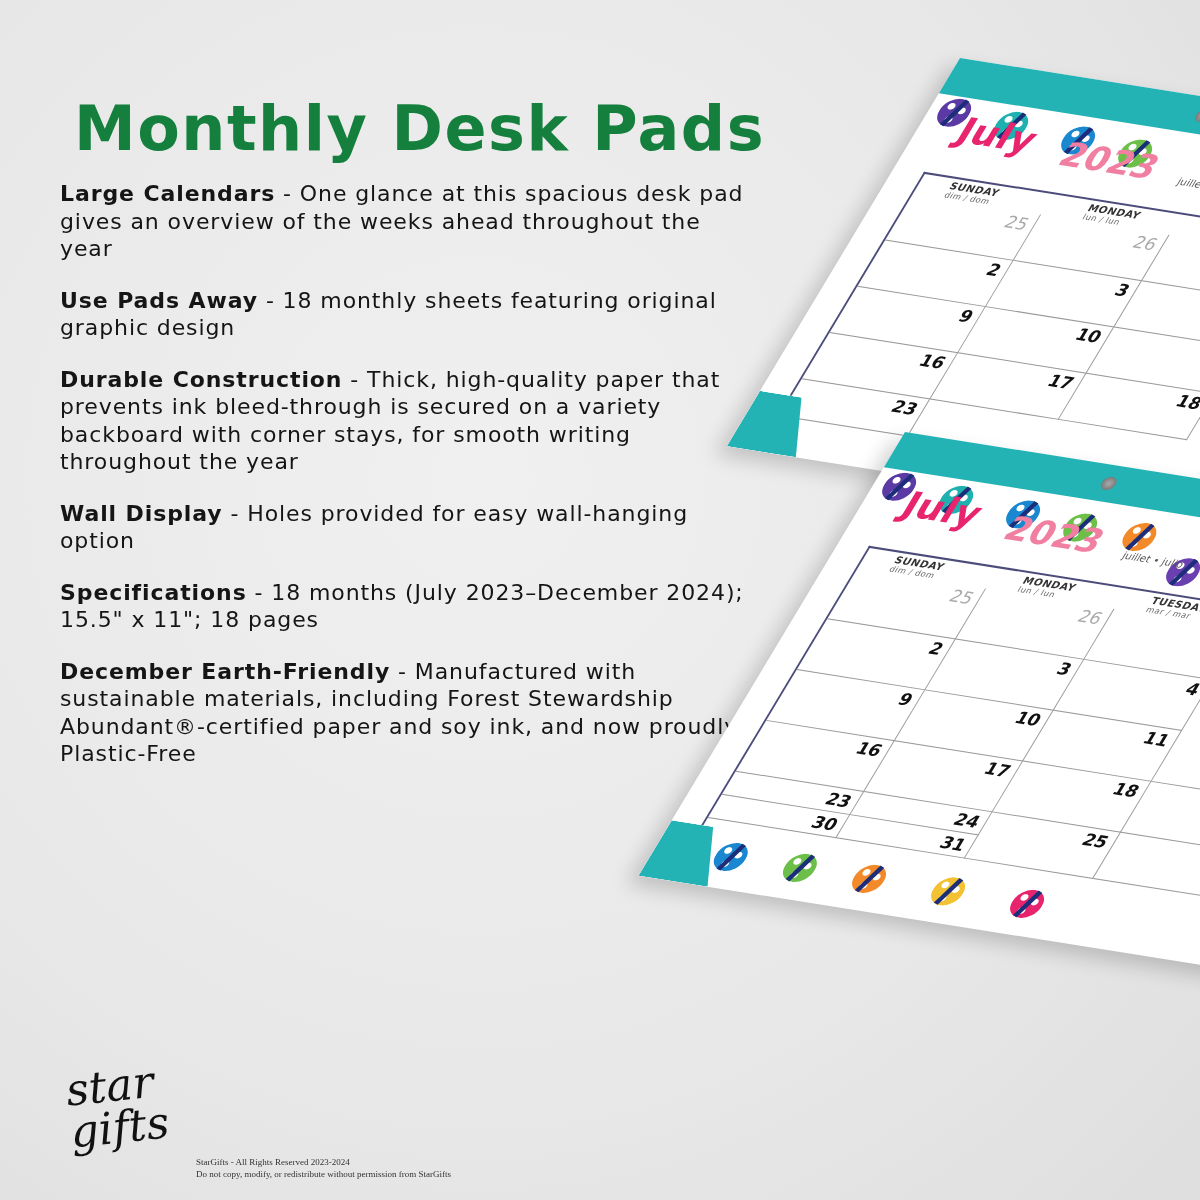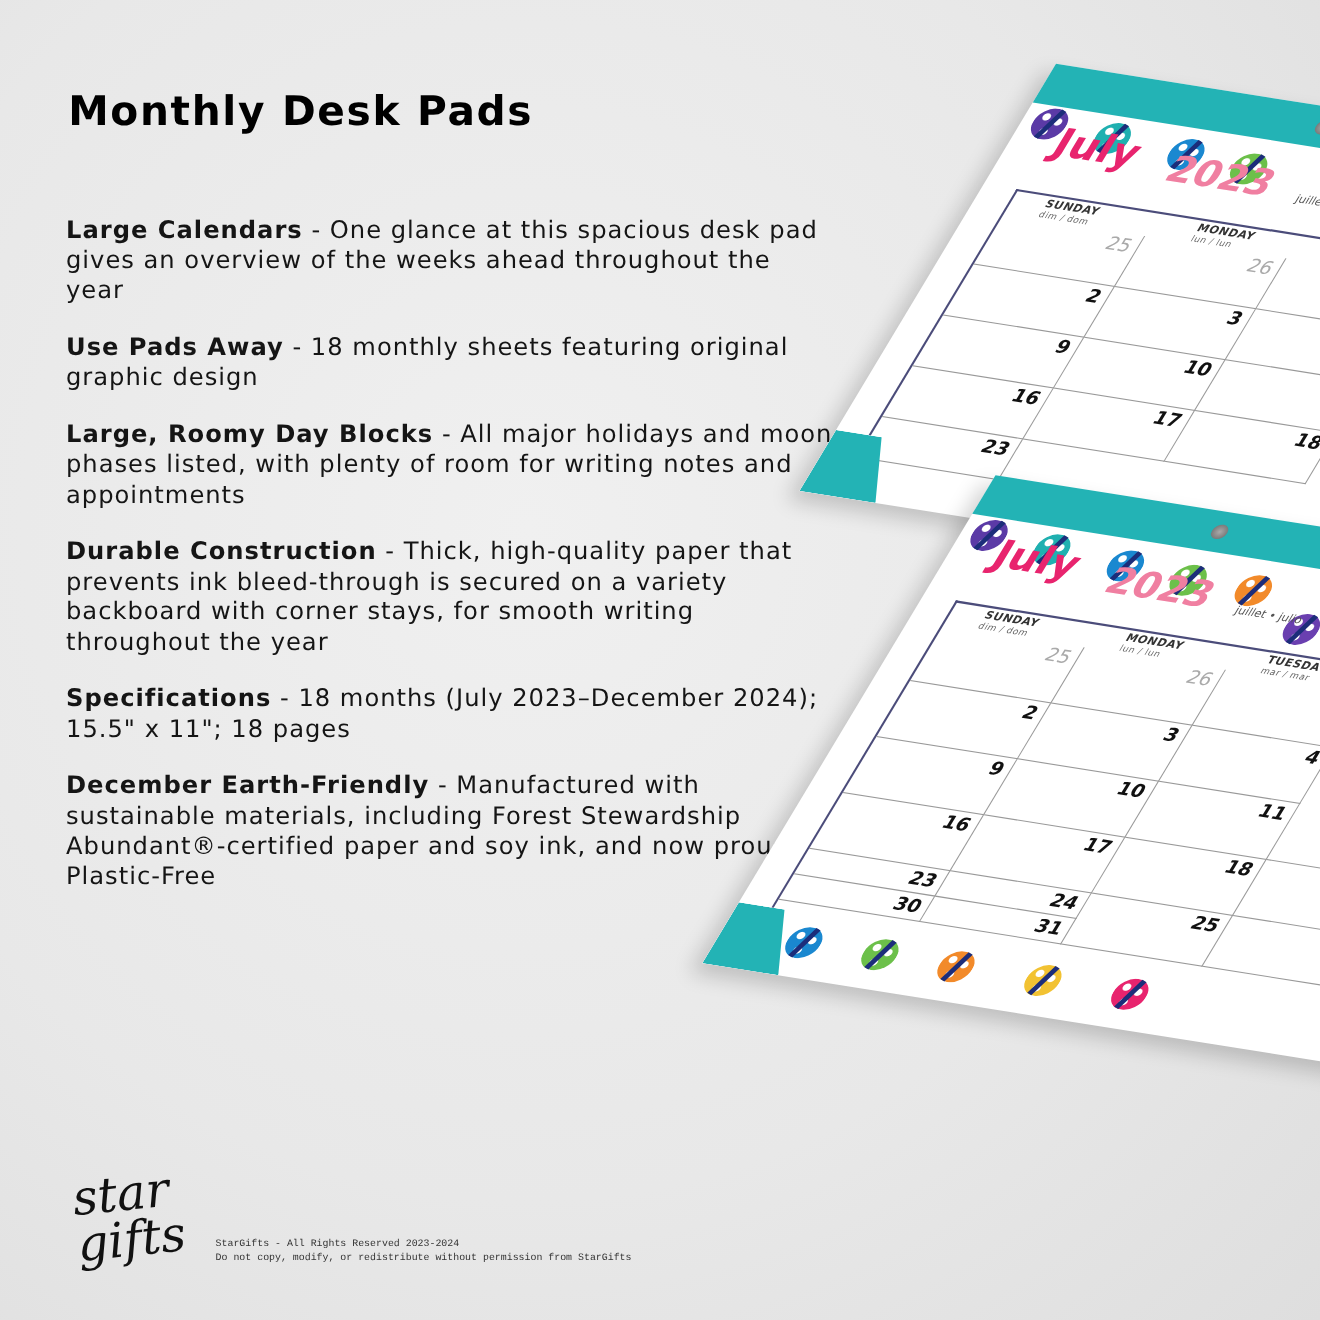--- a/index.html
+++ b/index.html
@@ -2,38 +2,38 @@
 <html><head>
 <meta charset="utf-8">
 <style>
   html, body { margin:0; padding:0; }
   body {
     width:1200px; height:1200px; overflow:hidden; position:relative;
     background: radial-gradient(ellipse at 40% 40%, #f0f0f0 0%, #e8e8e8 60%, #dedede 100%);
     font-family: "DejaVu Sans", sans-serif; color:#111;
   }
   .title {
-    position:absolute; left:58px; top:76px; margin:4px;
-    font-family:"DejaVu Sans", sans-serif; font-weight:bold; font-size:37px;
-    letter-spacing:1.5px; color:#000000;
-  }
-  .features { position:absolute; left:60px; top:174px; width:700px; }
+    position:absolute; left:58px; top:76px; margin:16px;
+    font-family:"DejaVu Sans", sans-serif; font-weight:bold; font-size:62px;
+    letter-spacing:1.5px; color:#15803d;
+  }
+  .features { position:absolute; left:60px; top:158px; width:700px; }
   .feature {
     font-size:22px; line-height:27.5px; letter-spacing:0.9px;
     margin-bottom:24px; color:#151515;
   }
   .feature b { font-weight:bold; }
   .logo { position:absolute; left:64px; top:1070px; width:125px; height:105px; }
   .logo-text {
     font-family:"DejaVu Serif", serif; font-style:italic; font-size:44px; line-height:42px;
     color:#111; transform:rotate(-6deg); transform-origin:left top;
   }
   .legal {
-    position:absolute; left:196px; top:1125px; font-size:9px; line-height:12px;
-    color:#333; font-family:Liberation Mono, monospace;
+    position:absolute; left:196px; top:1156px; font-size:9px; line-height:12px;
+    color:#333; font-family:Liberation Serif, serif;
   }
   .pad {
     position:absolute; background:#fff; box-shadow: -6px 10px 18px rgba(0,0,0,0.18);
     transform-origin:left top;
   }
   .pad .band { position:absolute; left:0; top:0; right:0; height:38px; background:#23b3b5; }
   .pad .hole { position:absolute; top:12px; width:14px; height:14px; border-radius:50%;
     background:radial-gradient(circle,#aaa,#666); }
   .pad .month { position:absolute; left:40px; top:50px; font-weight:bold; font-size:36px; color:#e8246e;
     font-family:"DejaVu Sans", sans-serif; }
@@ -54,22 +54,22 @@
   .bug::after { content:""; position:absolute; left:13px; top:0; width:5px; height:30px; background:#1c2d7a; transform:rotate(20deg); }
 </style>
 </head>
 <body>
 
 <h1 class="title">Monthly Desk Pads</h1>
 
 <div class="features">
   <p class="feature"><b>Large Calendars</b><span> - </span><span>One glance at this spacious desk pad gives an overview of the weeks ahead throughout the year</span></p>
   <p class="feature"><b>Use Pads Away</b><span> - </span><span>18 monthly sheets featuring original graphic design</span></p>
-  <p class="feature"><b>Large, Roomy Day Blocks</b><span> - </span><span>All major holidays and moon phases listed, with plenty of room for writing notes and appointments</span></p>
   <p class="feature"><b>Durable Construction</b><span> - </span><span>Thick, high-quality paper that prevents ink bleed-through is secured on a variety backboard with corner stays, for smooth writing throughout the year</span></p>
+  <p class="feature"><b>Wall Display</b><span> - </span><span>Holes provided for easy wall-hanging option</span></p>
   <p class="feature"><b>Specifications</b><span> - </span><span>18 months (July 2023–December 2024); 15.5" x 11"; 18 pages</span></p>
   <p class="feature"><b>December Earth-Friendly</b><span> - </span><span>Manufactured with sustainable materials, including Forest Stewardship Abundant®-certified paper and soy ink, and now proudly Plastic-Free</span></p>
 </div>
 
 <div class="logo">
   <div class="logo-text">
     <div>star</div>
     <div>gifts</div>
   </div>
 </div>

